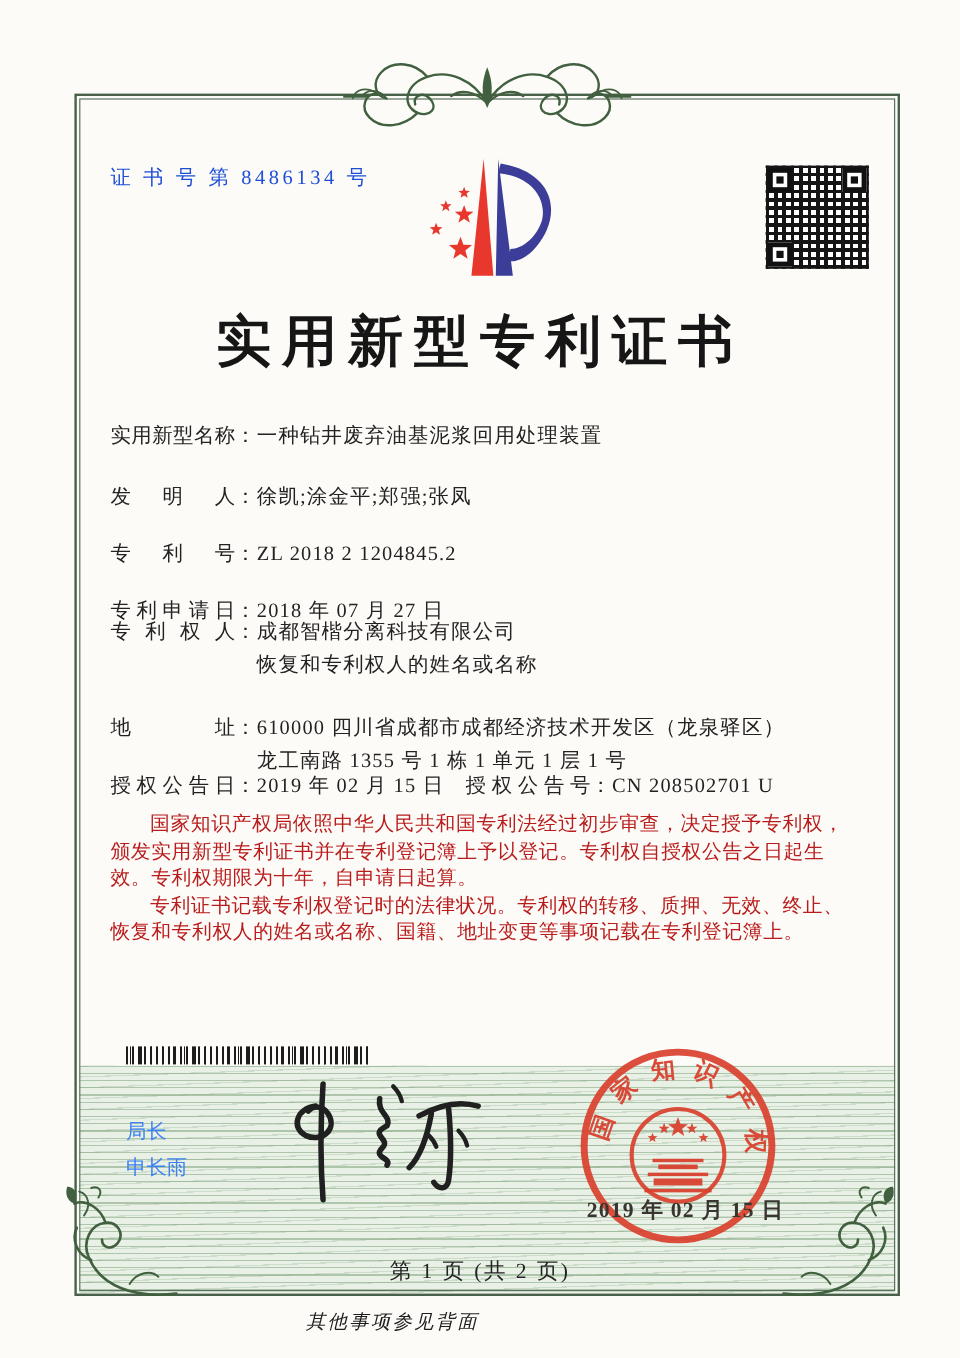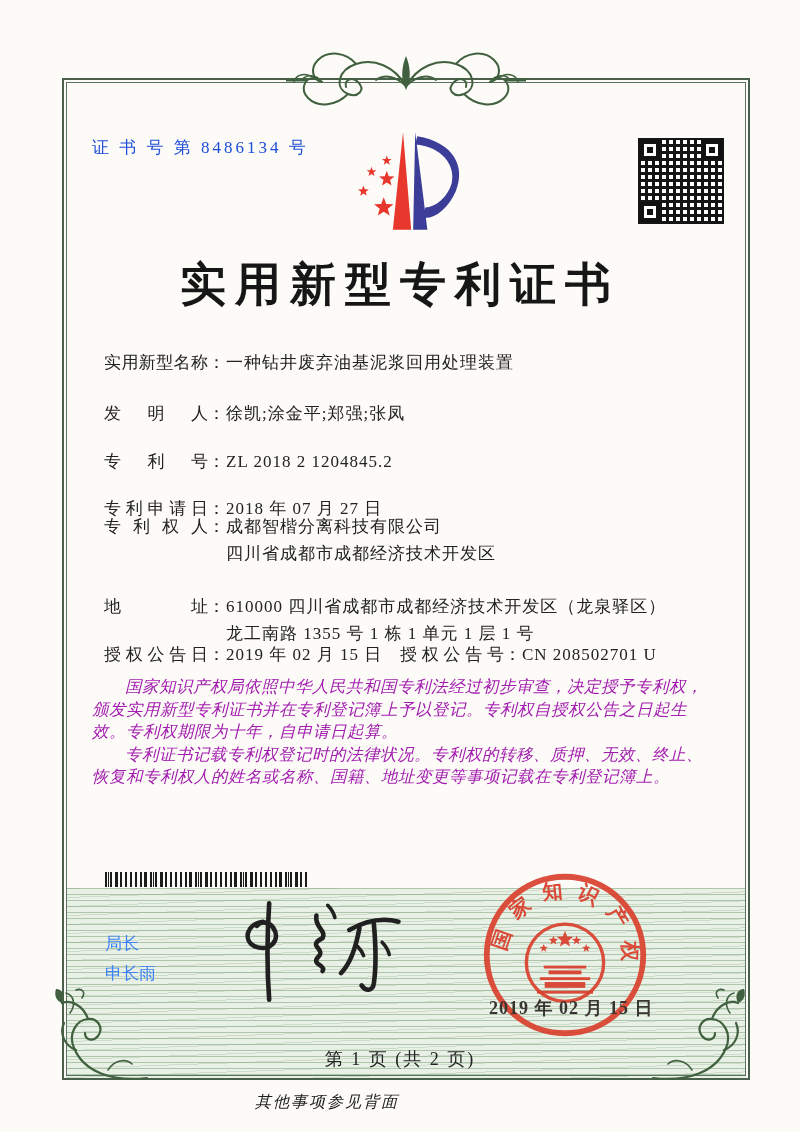--- a/index.html
+++ b/index.html
@@ -31,31 +31,31 @@
           repeating-linear-gradient(0deg,#151515 0 3px,transparent 3px 7px);
         z-index:2; }
   .qr .finder { position:absolute; width:20px; height:20px; border:4px solid #111; background:#fff; }
   .qr .finder::after { content:""; position:absolute; left:3px; top:3px; width:6px; height:6px; background:#111; }
   .qr .f-tl { left:2px; top:2px; } .qr .f-tr { right:2px; top:2px; } .qr .f-bl { left:2px; bottom:2px; }
 
   .title { position:absolute; left:0; top:254px; width:800px; text-align:center;
            font-size:46px; font-weight:bold; letter-spacing:9px; color:#161616; z-index:2; }
 
   
-  .frow { position:absolute; left:92px; width:630px; font-size:17px; color:#222; z-index:2; line-height:27px;margin-left:12px; }
+  .frow { position:absolute; left:92px; width:630px; font-size:17px; color:#222; z-index:2; line-height:27px; }
   .flabel { display:inline-block; width:104px; text-align:justify; text-align-last:justify; vertical-align:top; }
   .fcolon { display:inline-block; width:18px; vertical-align:top; }
   .fvalue { display:inline-block; vertical-align:top; letter-spacing:1px; }
   .fvalue span { display:block; }
   .r1{top:349px;} .r2{top:400px;} .r3{top:448px;} .r4{top:495px;} .r5{top:513px;} .r6{top:593px;} .r7{top:641px;}
   .pair2 { position:absolute; left:296px; top:0; }
 
   
   .legal { position:absolute; left:92px; top:676px; width:620px; z-index:2;
-           font-size:16.5px; line-height:22.5px; font-style:italic; color:#a21caf; }
+           font-size:16.5px; line-height:22.5px; color:#b91c1c; }
   .legal p { text-indent:2em; letter-spacing:.5px; }
 
   .barcode { position:absolute; left:105px; top:872px; width:202px; height:15px; z-index:2;
     background-image:
       repeating-linear-gradient(90deg,#1c1c1c 0 2px,transparent 2px 5px),
       repeating-linear-gradient(90deg,transparent 0 3px,#1c1c1c 3px 4px,transparent 4px 9px); }
 
   .commissioner { position:absolute; left:105px; top:928px; z-index:2;
     font-family:"DejaVu Sans","Liberation Sans",sans-serif; font-weight:normal;
     font-size:17px; color:#3b82f6; line-height:30px; }
@@ -142,21 +142,21 @@
   <div class="frow r2">
     <span class="flabel">发明人</span><span class="fcolon">：</span><span class="fvalue">徐凯;涂金平;郑强;张凤</span>
   </div>
   <div class="frow r3">
     <span class="flabel">专利号</span><span class="fcolon">：</span><span class="fvalue">ZL 2018 2 1204845.2</span>
   </div>
   <div class="frow r4">
     <span class="flabel">专利申请日</span><span class="fcolon">：</span><span class="fvalue">2018 年 07 月 27 日</span>
   </div>
   <div class="frow r5">
-    <span class="flabel">专利权人</span><span class="fcolon">：</span><span class="fvalue"><span>成都智楷分离科技有限公司</span><span>四川省成都市成都经济技术开发区</span></span>
+    <span class="flabel">专利权人</span><span class="fcolon">：</span><span class="fvalue"><span>成都智楷分离科技有限公司</span><span>恢复和专利权人的姓名或名称</span></span>
   </div>
   <div class="frow r6">
     <span class="flabel">地址</span><span class="fcolon">：</span><span class="fvalue"><span>610000 四川省成都市成都经济技术开发区（龙泉驿区）</span><span>龙工南路 1355 号 1 栋 1 单元 1 层 1 号</span></span>
   </div>
   <div class="frow r7">
     <span class="flabel">授权公告日</span><span class="fcolon">：</span><span class="fvalue">2019 年 02 月 15 日</span>
     <span class="pair2">
       <span class="flabel">授权公告号</span><span class="fcolon">：</span><span class="fvalue">CN 208502701 U</span>
     </span>
   </div>

